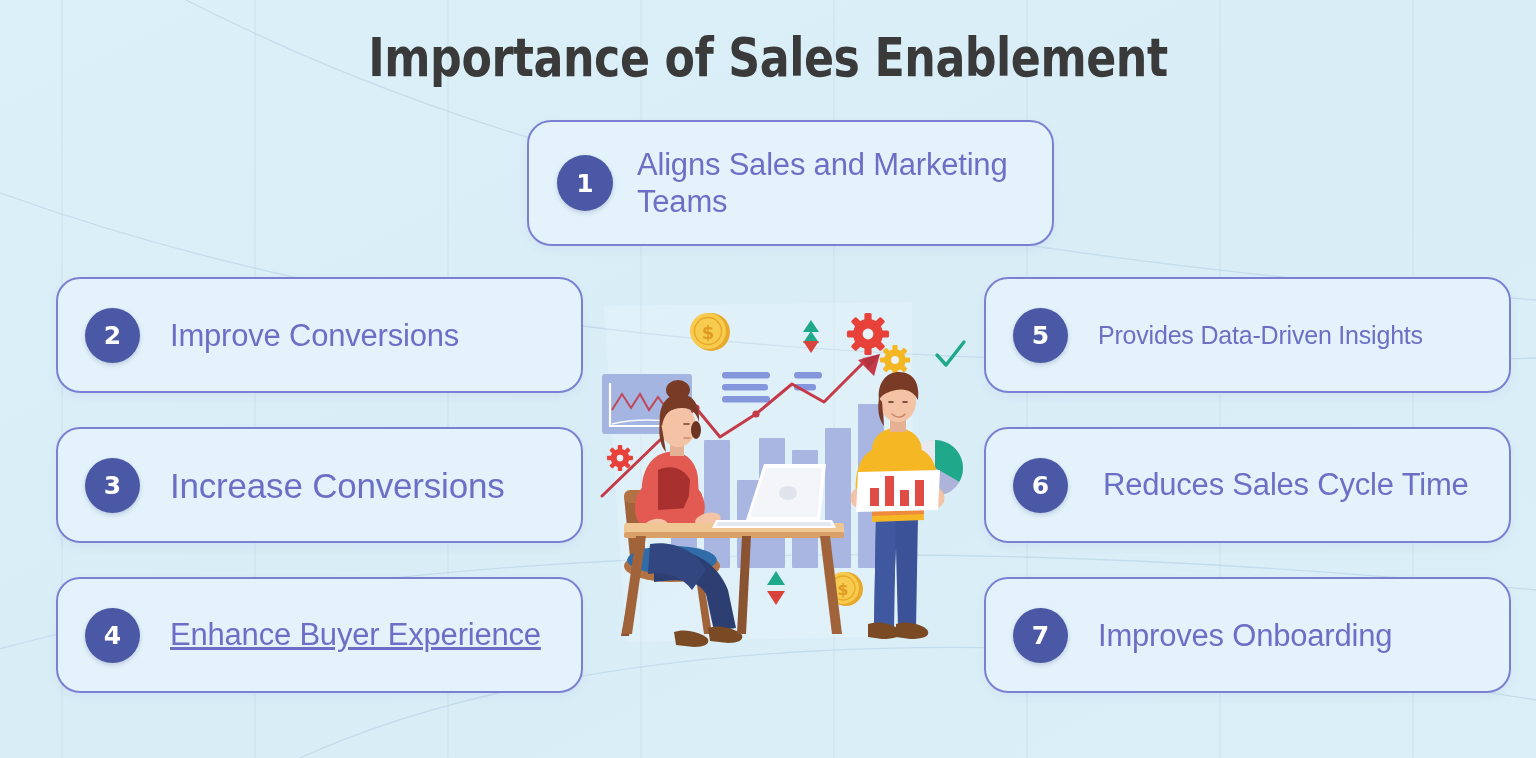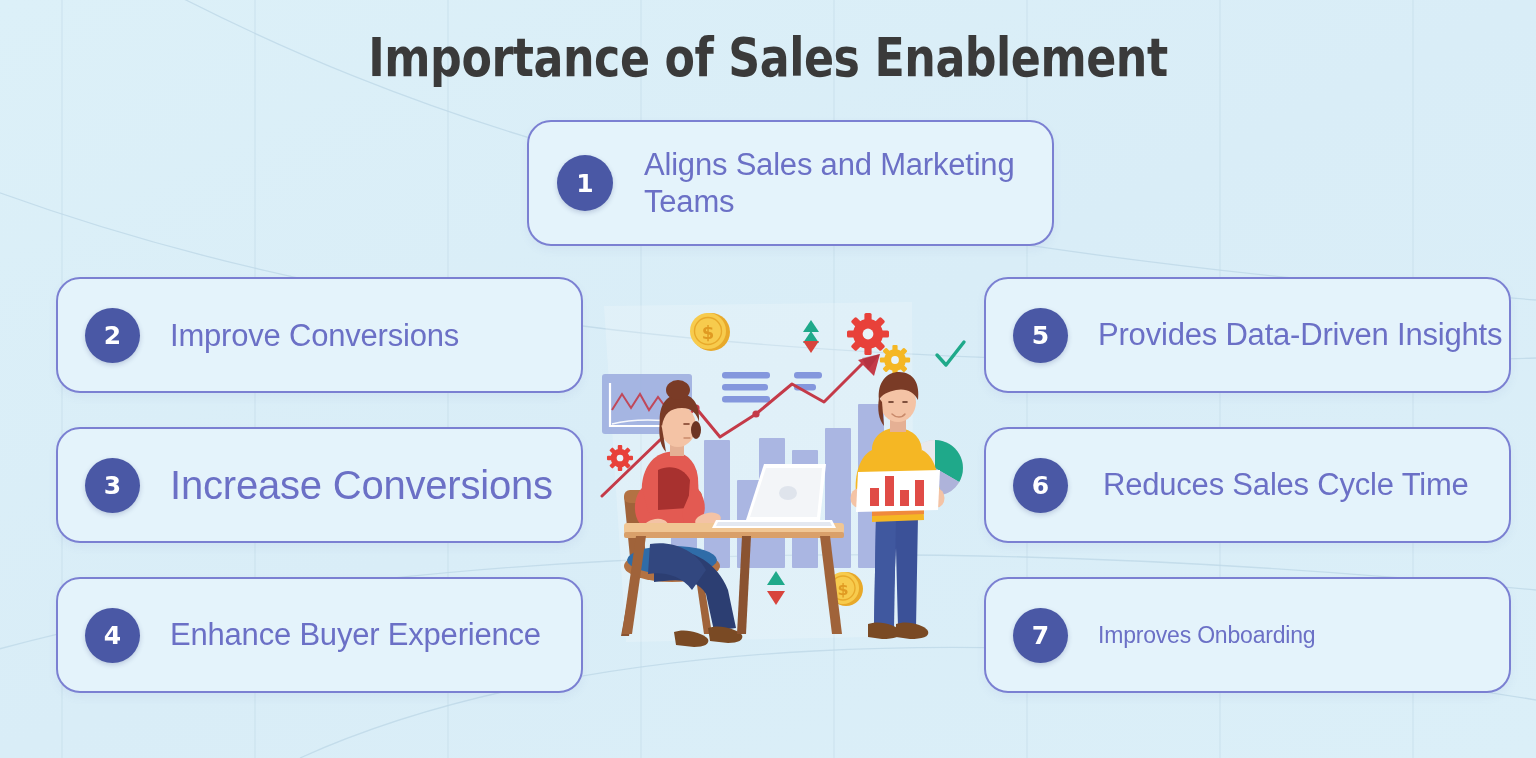--- a/index.html
+++ b/index.html
@@ -76,47 +76,47 @@
     font-family: "Liberation Sans", sans-serif;
     letter-spacing: -0.2px;
   }
 
   
   #card-1 {
     left: 527px; top: 120px; width: 527px; height: 126px;
     padding-left: 28px;
   }
   #card-1 .card-badge { width: 56px; height: 56px; font-size: 25px; }
-  #card-1 .card-label { margin-left: 31px; font-size: 31px; line-height: 37px; }
+  #card-1 .card-label { margin-left: 24px; font-size: 31px; line-height: 37px; }
 
   
   #card-2 { left: 56px; top: 277px; width: 527px; height: 116px; padding-left: 27px; }
   #card-2 .card-badge { width: 55px; height: 55px; font-size: 25px; }
   #card-2 .card-label { margin-left: 30px; font-size: 31px; line-height: 37px; }
 
   #card-3 { left: 56px; top: 427px; width: 527px; height: 116px; padding-left: 27px; }
   #card-3 .card-badge { width: 55px; height: 55px; font-size: 25px; }
-  #card-3 .card-label { margin-left: 30px; font-size: 40px; line-height: 37px; }
+  #card-3 .card-label { margin-left: 30px; font-size: 35px; line-height: 37px; }
 
   #card-4 { left: 56px; top: 577px; width: 527px; height: 116px; padding-left: 27px; }
   #card-4 .card-badge { width: 55px; height: 55px; font-size: 25px; }
-  #card-4 .card-label { margin-left: 30px; font-size: 31px; line-height: 38px; }
+  #card-4 .card-label { margin-left: 30px; font-size: 31px; line-height: 38px; text-decoration: underline; }
 
   
   #card-5 { left: 984px; top: 277px; width: 527px; height: 116px; padding-left: 27px; }
   #card-5 .card-badge { width: 55px; height: 55px; font-size: 25px; }
-  #card-5 .card-label { margin-left: 30px; font-size: 31px; line-height: 38px; }
+  #card-5 .card-label { margin-left: 30px; font-size: 25px; line-height: 38px; }
 
   #card-6 { left: 984px; top: 427px; width: 527px; height: 116px; padding-left: 27px; }
   #card-6 .card-badge { width: 55px; height: 55px; font-size: 25px; }
   #card-6 .card-label { margin-left: 35px; font-size: 31px; line-height: 38px; }
 
   #card-7 { left: 984px; top: 577px; width: 527px; height: 116px; padding-left: 27px; }
   #card-7 .card-badge { width: 55px; height: 55px; font-size: 25px; }
-  #card-7 .card-label { margin-left: 30px; font-size: 23px; line-height: 37px; }
+  #card-7 .card-label { margin-left: 30px; font-size: 31px; line-height: 37px; }
 
   
   #illustration {
     position: absolute;
     left: 596px;
     top: 298px;
     width: 384px;
     height: 362px;
     z-index: 4;
   }

